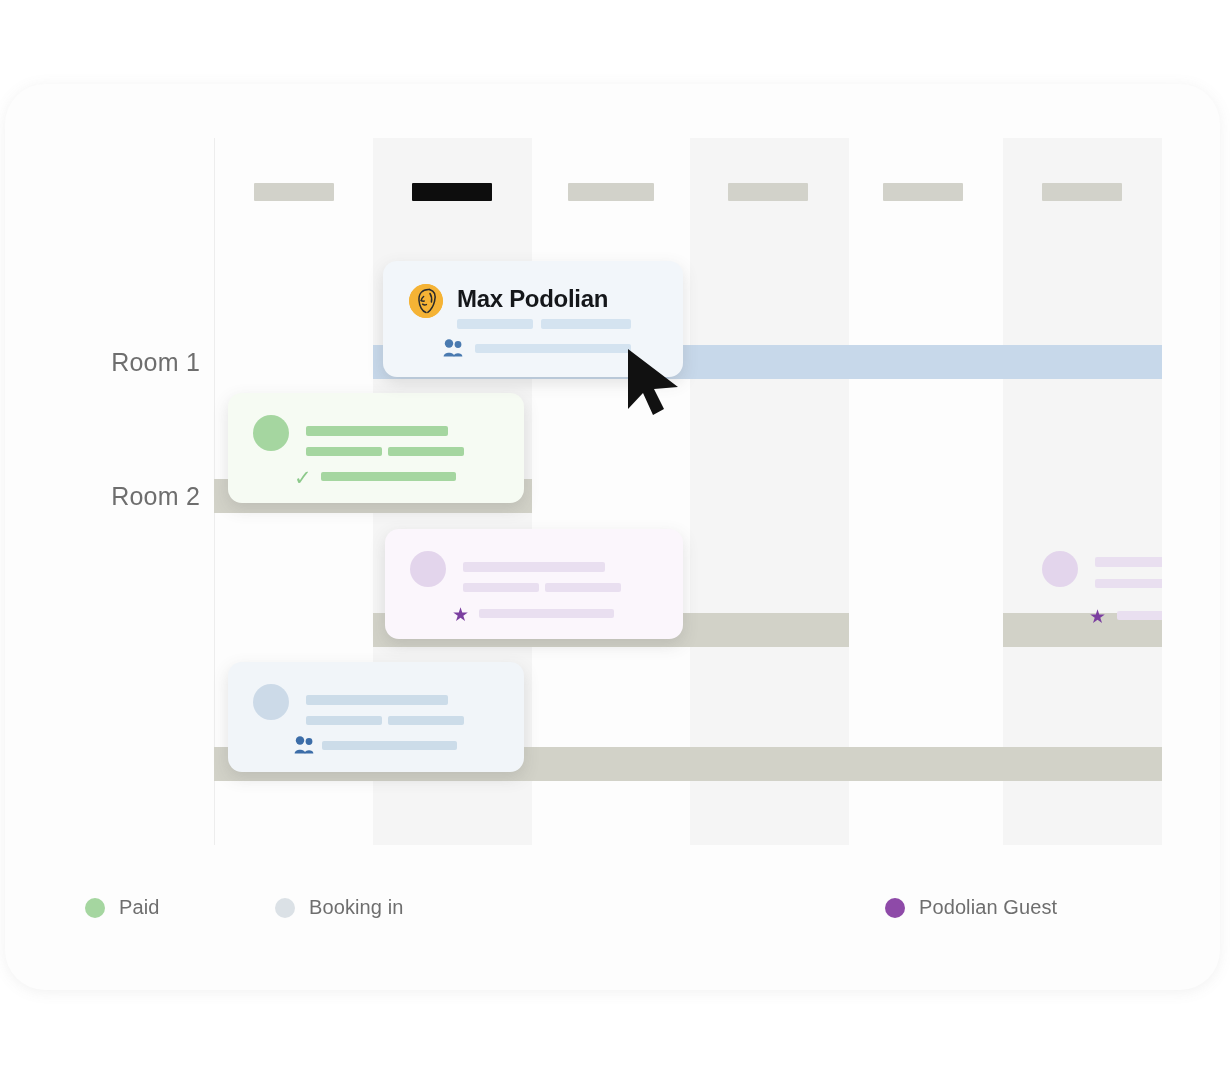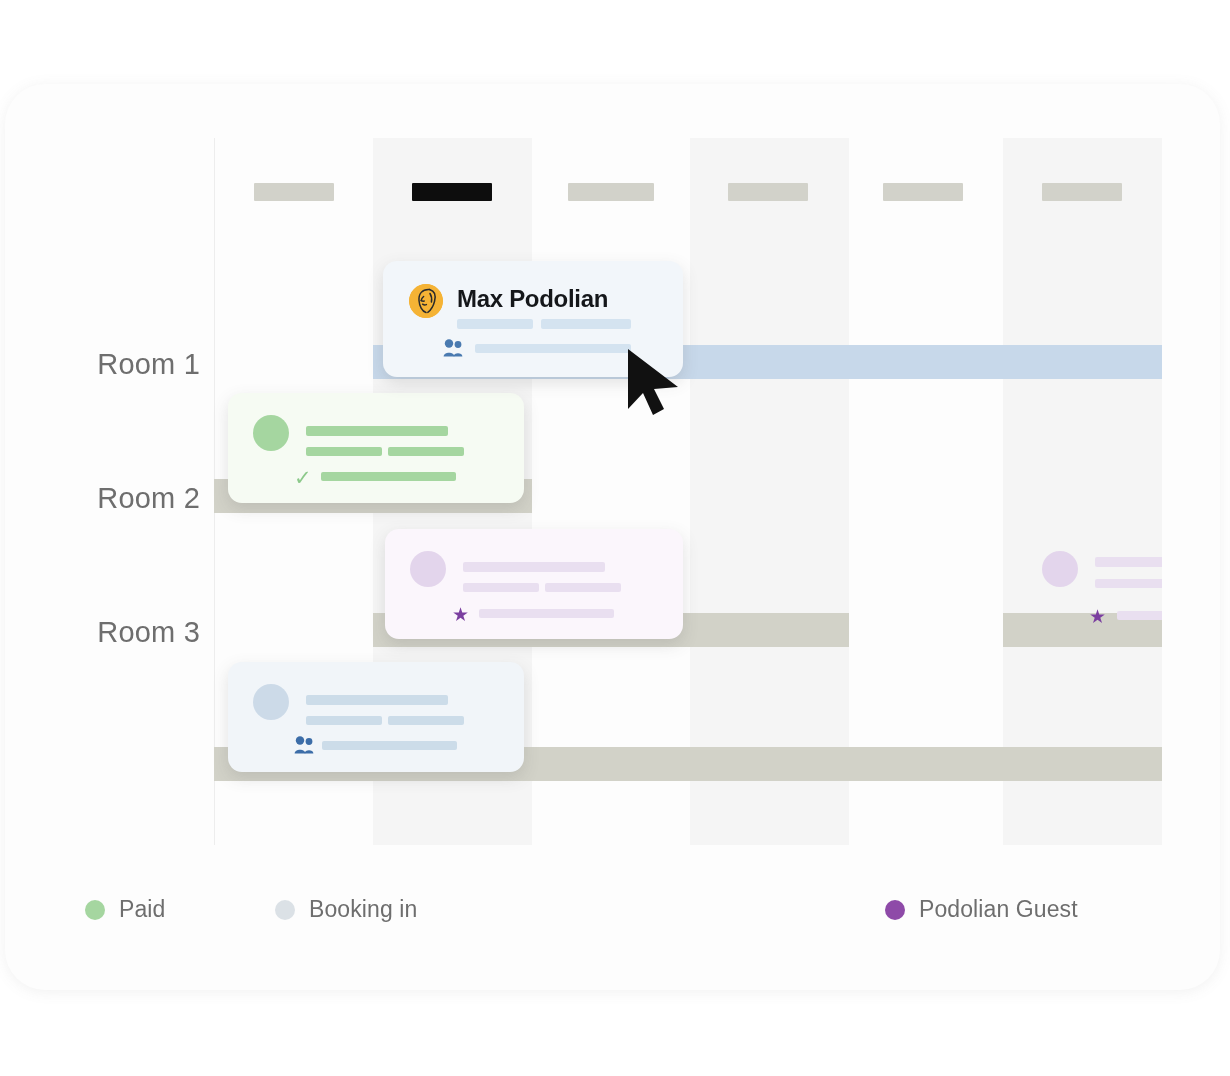--- a/index.html
+++ b/index.html
@@ -26,21 +26,21 @@
   .col.plain{background:#fdfdfd;}
   .gridline{position:absolute;top:0;width:1px;height:707px;background:#ededed;}
 
   
   .chip{position:absolute;height:18px;border-radius:1px;background:#d2d2ca;}
   .chip.active{background:#0d0d0d;}
 
   
   .roomlabel{
     position:absolute;left:0;width:200px;text-align:right;
-    font-size:29px;color:#6e6e6e;letter-spacing:.2px;
+    font-size:25px;color:#6e6e6e;letter-spacing:.2px;
     font-family:"Liberation Sans","DejaVu Sans",sans-serif;
   }
 
   
   .bar{position:absolute;height:34px;}
   .bar.grey{background:#d2d2c8;}
   .bar.blue{background:#c7d8ea;}
 
   
   .card{
@@ -87,21 +87,21 @@
   
   .clip-right{position:absolute;left:214px;top:138px;width:948px;height:707px;overflow:hidden;}
 
   
   .cursor{position:absolute;left:626px;top:349px;width:64px;height:68px;}
 
   
   .legend{position:absolute;left:85px;top:896px;width:1070px;height:34px;}
   .lg{position:absolute;display:flex;align-items:center;gap:14px;}
   .lg .dot{width:20px;height:20px;border-radius:50%;flex:none;}
-  .lg .txt{font-size:23px;color:#6e6e6e;white-space:nowrap;letter-spacing:.1px;}
+  .lg .txt{font-size:20px;color:#6e6e6e;white-space:nowrap;letter-spacing:.1px;}
 </style>
 </head>
 <body>
 
 <div class="stage">
 
   <div class="panel"></div>
 
   <div class="grid">
     <div class="col plain" style="left:0px;width:159px;"></div>
@@ -115,21 +115,20 @@
 
   <div class="chip" style="left:254px;top:183px;width:80px;"></div>
   <div class="chip active" style="left:412px;top:183px;width:80px;"></div>
   <div class="chip" style="left:568px;top:183px;width:86px;"></div>
   <div class="chip" style="left:728px;top:183px;width:80px;"></div>
   <div class="chip" style="left:883px;top:183px;width:80px;"></div>
   <div class="chip" style="left:1042px;top:183px;width:80px;"></div>
 
   <div class="roomlabel" style="top:348px;">Room 1</div>
   <div class="roomlabel" style="top:482px;">Room 2</div>
-  <div class="roomlabel" style="top:616px;">Room 3</div>
 
   <div class="bar blue" style="left:373px;top:345px;width:789px;"></div>
   <div class="bar grey" style="left:214px;top:479px;width:318px;"></div>
   <div class="bar grey" style="left:373px;top:613px;width:476px;"></div>
   <div class="bar grey" style="left:1003px;top:613px;width:159px;"></div>
   <div class="bar grey" style="left:214px;top:747px;width:948px;"></div>
 
   <div class="clip-right">
     <div class="card card-purple" style="left:803px;top:391px;">
       <div class="av"></div>

